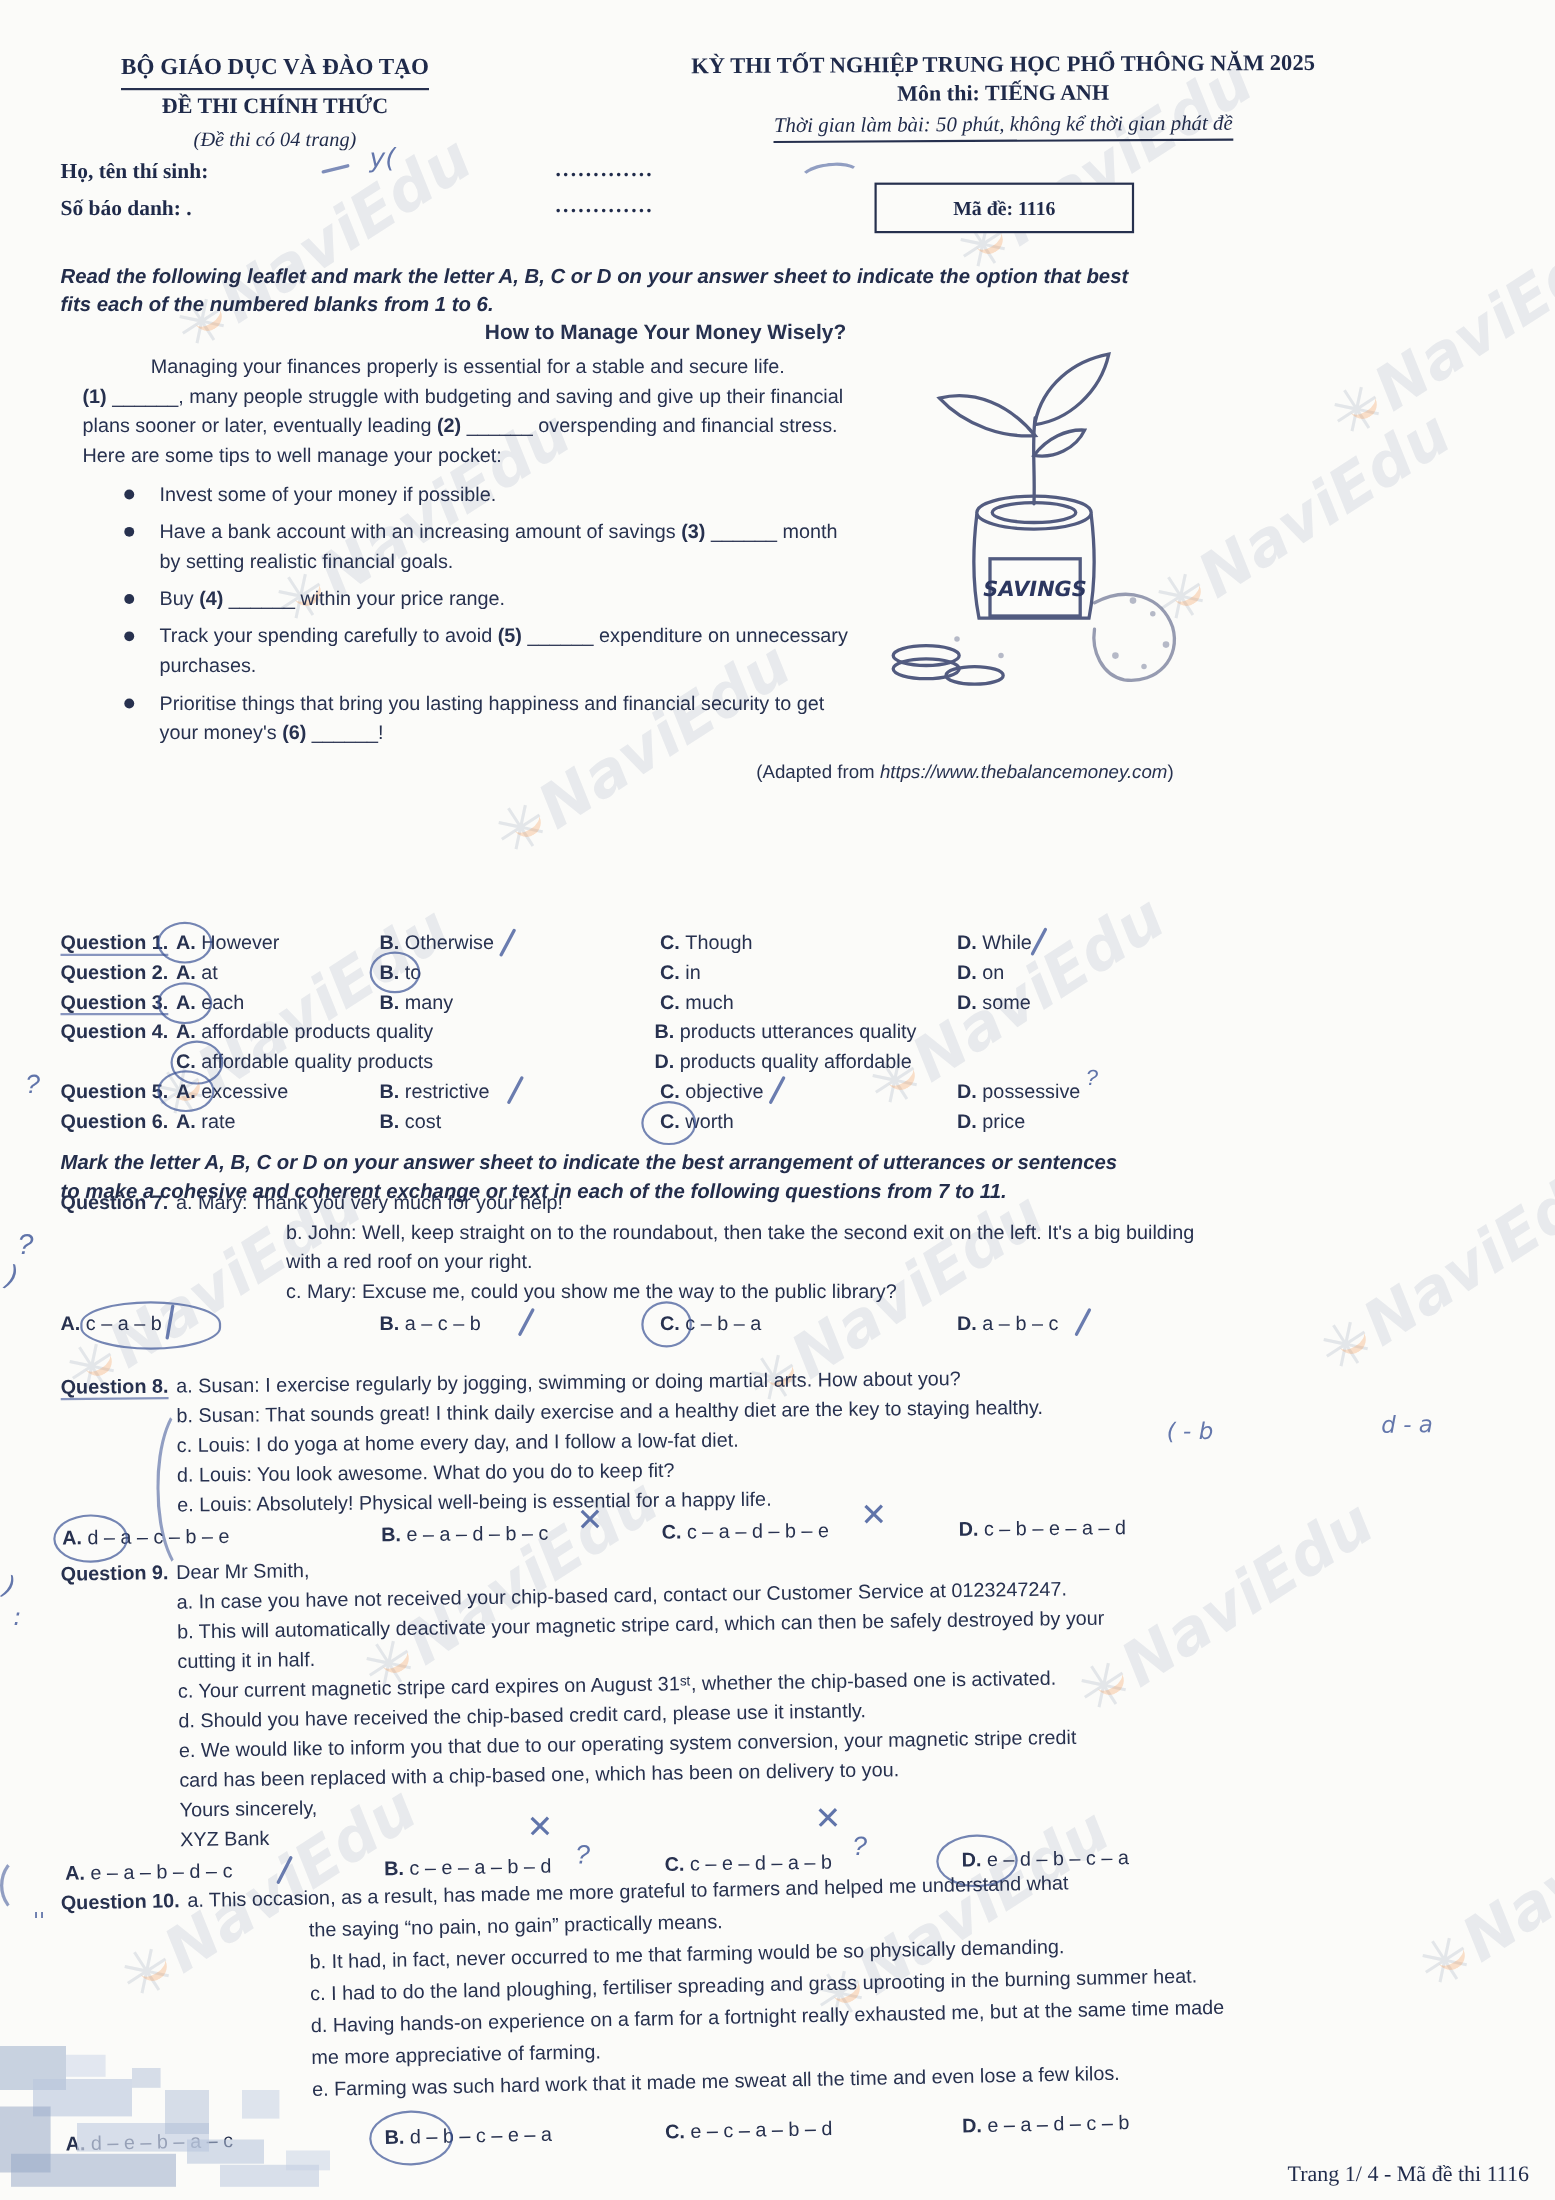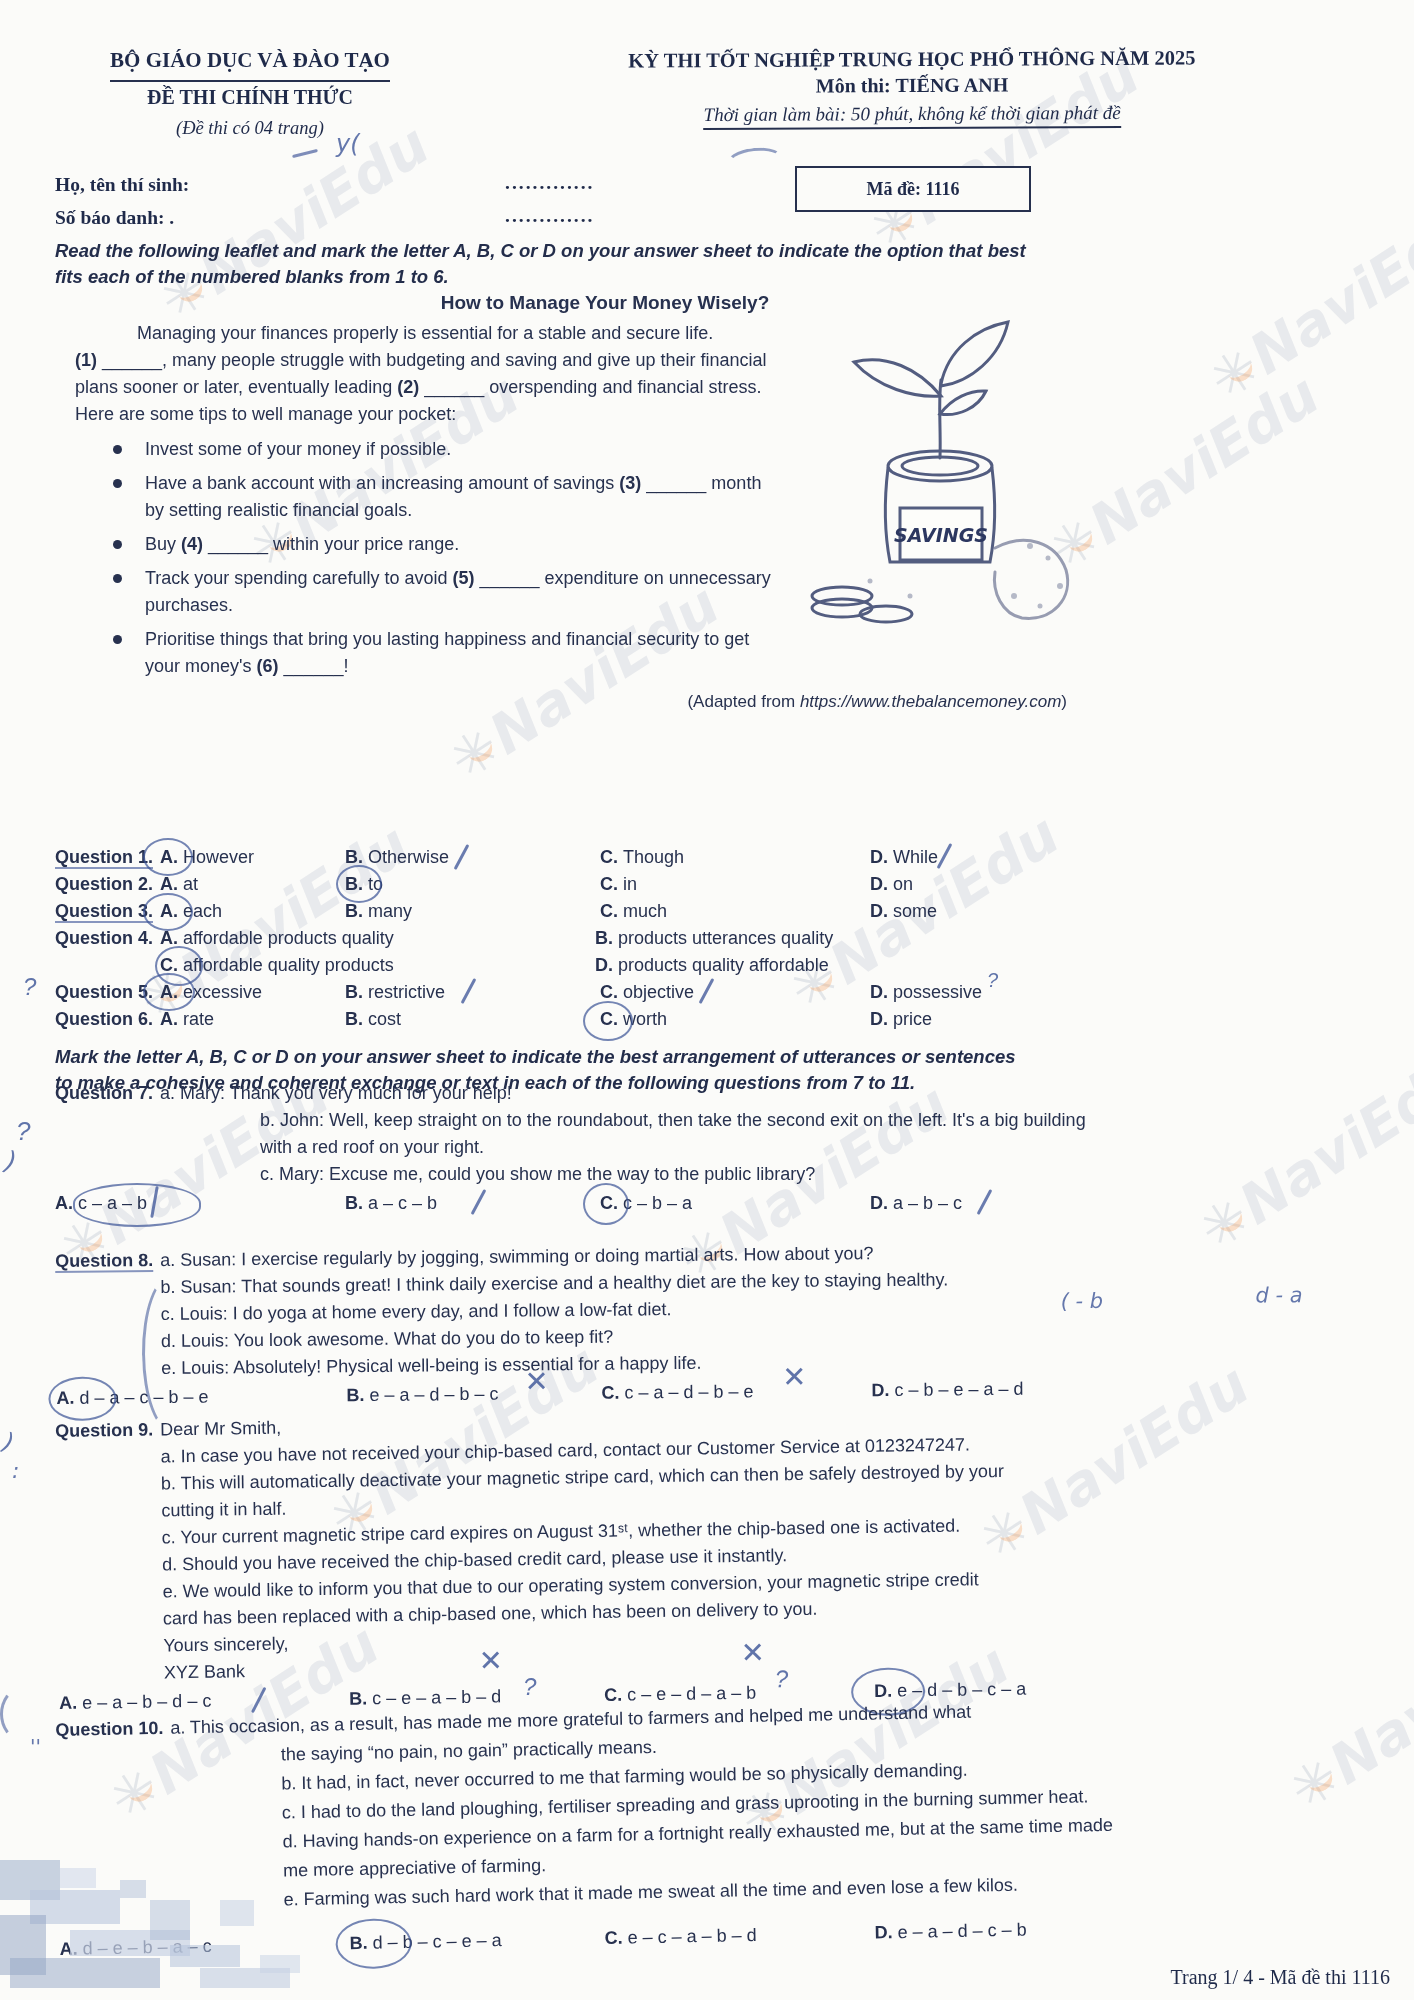--- a/index.html
+++ b/index.html
@@ -20,21 +20,21 @@
   
   .hl{left:60px;top:48px;width:380px;text-align:center;}
   .hl .l1{display:inline-block;font-weight:bold;font-size:21px;border-bottom:2.5px solid #26304e;padding-bottom:7px;color:#1f2a4a;}
   .hl .l2{font-weight:bold;font-size:20px;margin-top:4px;color:#1f2a4a;}
   .hl .l3{font-style:italic;font-size:18.5px;margin-top:9px;color:#1f2a4a;}
   .hr{left:462px;top:48px;width:900px;text-align:center;transform:rotate(-.3deg);}
   .hr .r1{font-weight:bold;font-size:20.5px;color:#1f2a4a;}
   .hr .r2{font-weight:bold;font-size:20px;margin-top:3px;color:#1f2a4a;}
   .hr .r3{display:inline-block;font-style:italic;font-size:19px;margin-top:6px;border-bottom:2px solid #26304e;padding-bottom:2px;color:#1f2a4a;}
 
-  .cand{left:55px;top:174px;width:760px;font-weight:bold;font-size:19.5px;color:#1f2a4a;}
+  .cand{left:55px;top:146px;width:760px;font-weight:bold;font-size:19.5px;color:#1f2a4a;}
   .cand .cl{position:relative;height:33px;}
   .cand .dots{position:absolute;left:450px;top:-2px;letter-spacing:2px;}
   .codebox{left:795px;top:166px;width:232px;height:42px;border:2.5px solid #26304e;
            text-align:center;line-height:42px;font-weight:bold;font-size:18px;color:#1f2a4a;background:#fbfbf9;z-index:2;}
 
   
   .instr{font-weight:bold;font-style:italic;font-size:18.5px;line-height:26px;color:#232d4b;}
   .i1{left:55px;top:238px;width:1320px;}
   .ttl{left:55px;top:292px;width:1100px;text-align:center;font-weight:bold;font-size:19px;}
   .sec1{left:55px;top:320px;width:1304px;font-size:18px;line-height:27px;z-index:1;margin-left:20px;}

